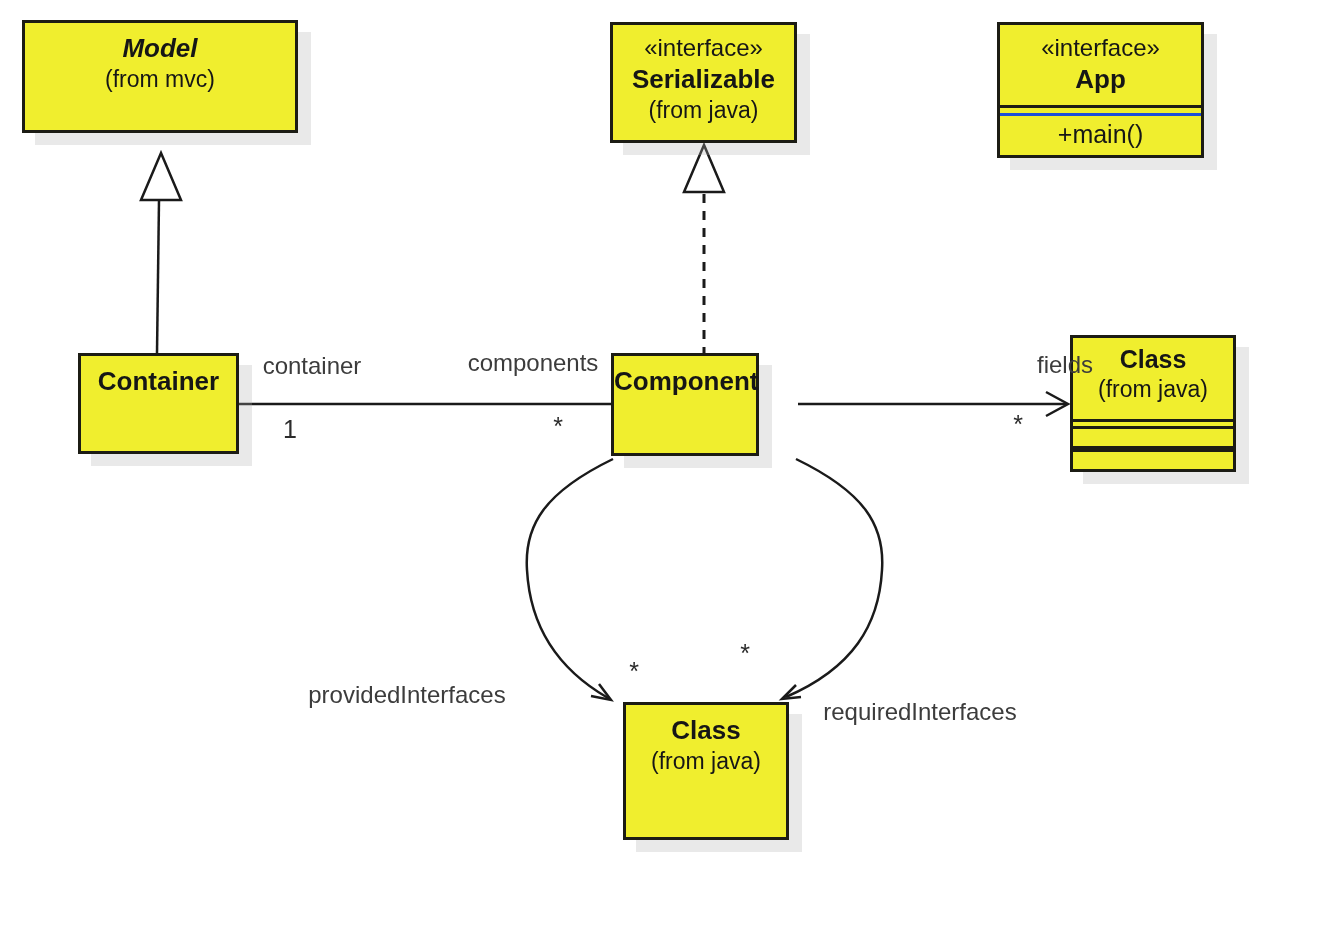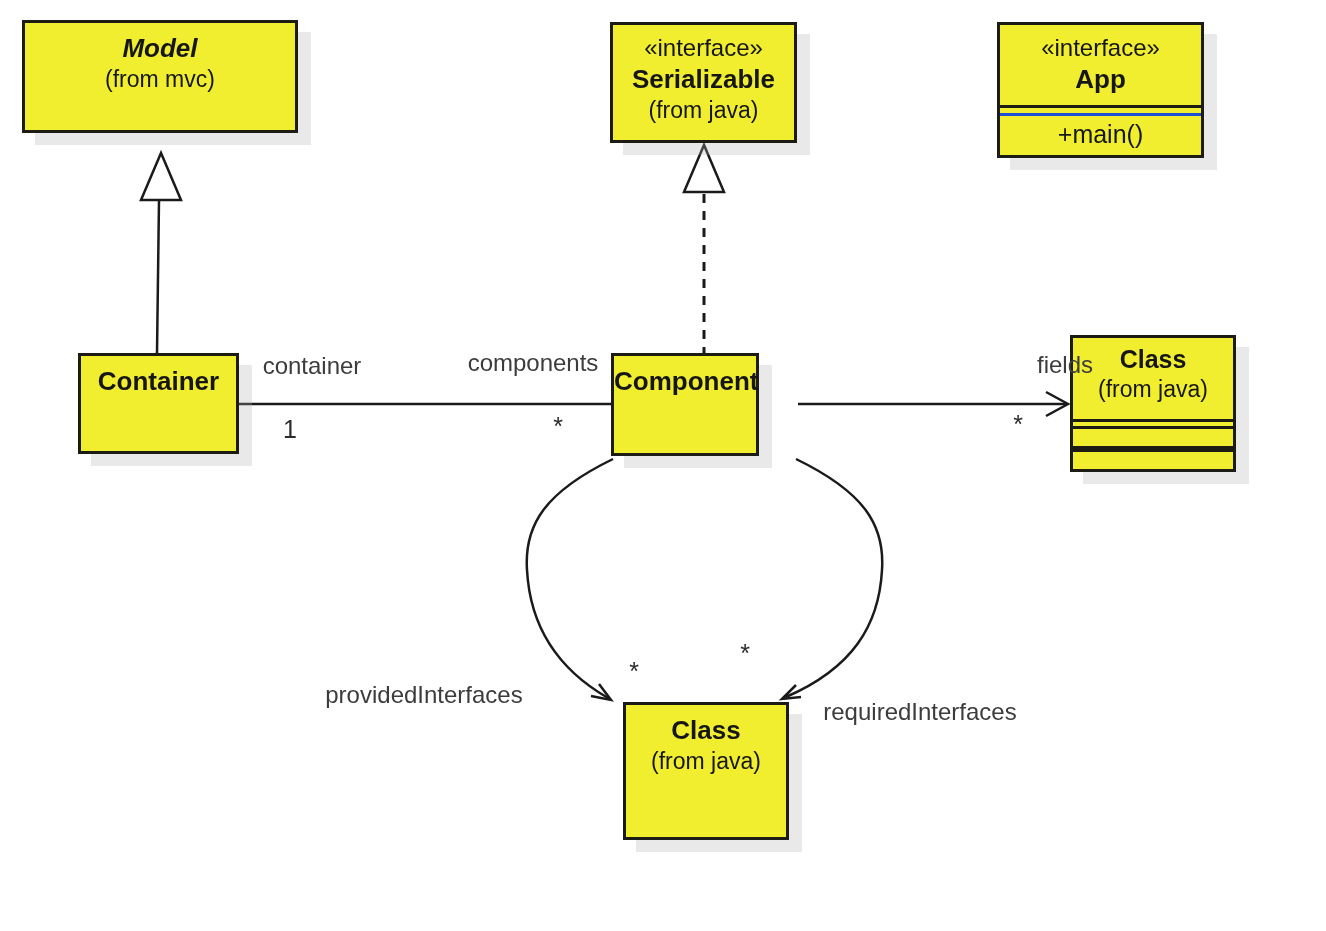--- a/index.html
+++ b/index.html
@@ -142,19 +142,19 @@
 
   <div class="edge-label" style="left:252px; top:352px; width:120px;">container</div>
   <div class="edge-label mult" style="left:270px; top:415px; width:40px;">1</div>
 
   <div class="edge-label" style="left:449px; top:349px; width:168px;">components</div>
   <div class="edge-label mult" style="left:544px; top:412px; width:28px;">*</div>
 
   <div class="edge-label" style="left:1026px; top:351px; width:78px;">fields</div>
   <div class="edge-label mult" style="left:1004px; top:410px; width:28px;">*</div>
 
-  <div class="edge-label" style="left:299px; top:681px; width:250px;">providedInterfaces</div>
+  <div class="edge-label" style="left:282px; top:681px; width:250px;">providedInterfaces</div>
   <div class="edge-label mult" style="left:620px; top:657px; width:28px;">*</div>
 
   <div class="edge-label" style="left:794px; top:698px; width:252px;">requiredInterfaces</div>
   <div class="edge-label mult" style="left:731px; top:639px; width:28px;">*</div>
 
 </div>
 
 </body></html>

